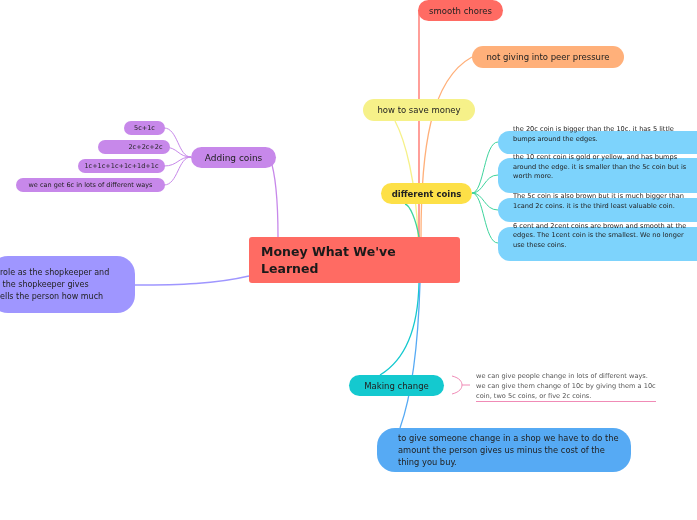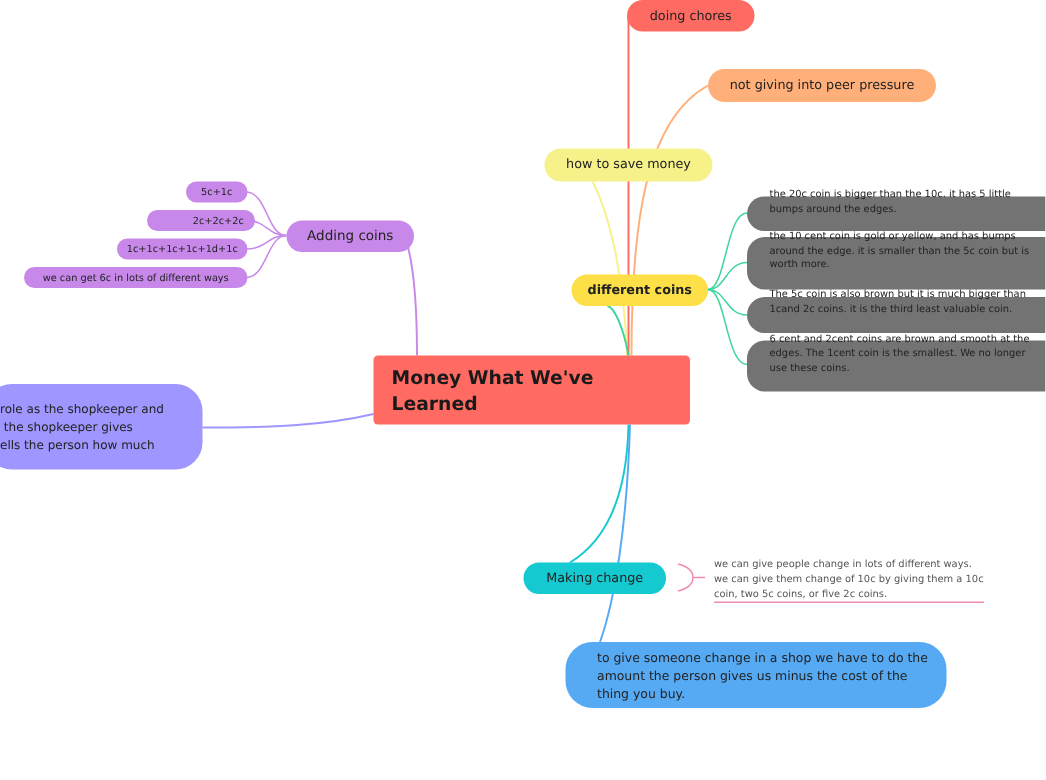--- a/index.html
+++ b/index.html
@@ -10,21 +10,21 @@
   .pill { border-radius:14px; justify-content:center; text-align:center; }
   .central { left:249px; top:237px; width:211px; height:46px; background:#ff6b63;
              border-radius:3px; padding:0 12px; font-weight:bold; font-size:12.5px;
              line-height:17px; color:#1a1a1a; }
   .adding { left:191px; top:147px; width:85px; height:21px; background:#c788ea; font-size:9px; }
   .leaf-purple { background:#c788ea; font-size:6.5px; height:14px; border-radius:8px; }
   .chores { left:418px; top:0px; width:85px; height:21px; background:#ff6b63; font-size:8.5px; }
   .peer { left:472px; top:46px; width:152px; height:22px; background:#ffb07a; font-size:8.5px; }
   .save { left:363px; top:99px; width:112px; height:22px; background:#f6f189; font-size:8.5px; }
   .coins { left:381px; top:183px; width:91px; height:21px; background:#fde047; font-size:8.5px;font-weight:bold; }
-  .coin-leaf { left:498px; width:199px; background:#737373; border-radius:12px 0 0 12px;
+  .coin-leaf { left:498px; width:199px; background:#7dd3fc; border-radius:12px 0 0 12px;
                font-size:6.6px; line-height:9.6px; padding:0 6px 16px 15px; text-align:left; }
   .shop { left:-10px; top:256px; width:145px; height:57px; background:#9f96ff; border-radius:18px;
           font-size:8px; line-height:12px; padding:0 10px 0 10px; text-align:left; }
   .making { left:349px; top:375px; width:95px; height:21px; background:#14c9cf; font-size:8.5px; }
   .note { left:476px; top:372px; width:180px; height:30px; font-size:6.6px; line-height:9.8px;
           color:#555; border-bottom:1px solid #f08bb6; align-items:flex-start; }
   .change { left:377px; top:428px; width:254px; height:44px; background:#56aaf4; border-radius:18px;
             font-size:8.3px; line-height:12px; padding:0 12px 0 21px; text-align:left; }
 </style>
 </head>
@@ -84,21 +84,21 @@
 
 <div class="node shop">
   <div>
     <div style="white-space:pre">role as the shopkeeper and</div>
     <div style="white-space:pre"> the shopkeeper gives</div>
     <div style="white-space:pre">ells the person how much</div>
   </div>
 </div>
 
 <div class="node pill chores">
-  <span>doing chores</span>
+  <span>smooth chores</span>
 </div>
 <div class="node pill peer">
   <span>not giving into peer pressure</span>
 </div>
 <div class="node pill save">
   <span>how to save money</span>
 </div>
 
 <div class="node pill coins">
   <span>different coins</span>

